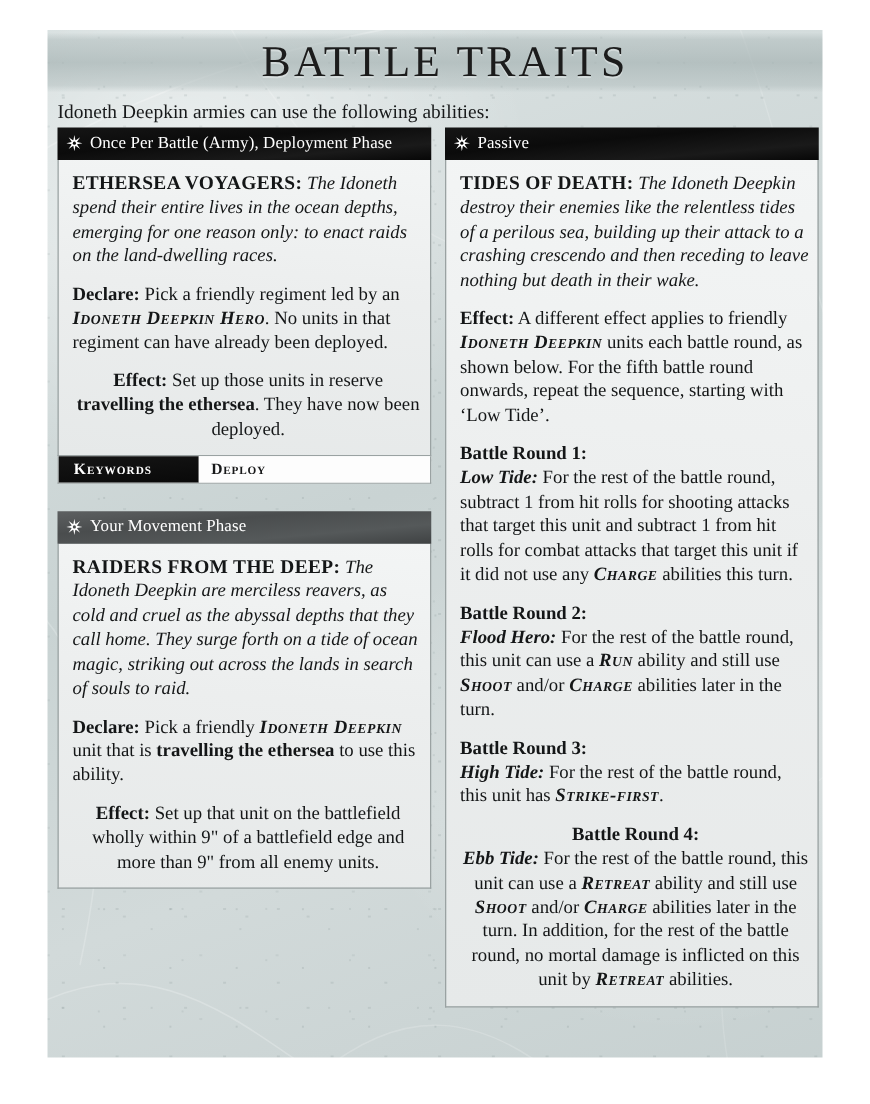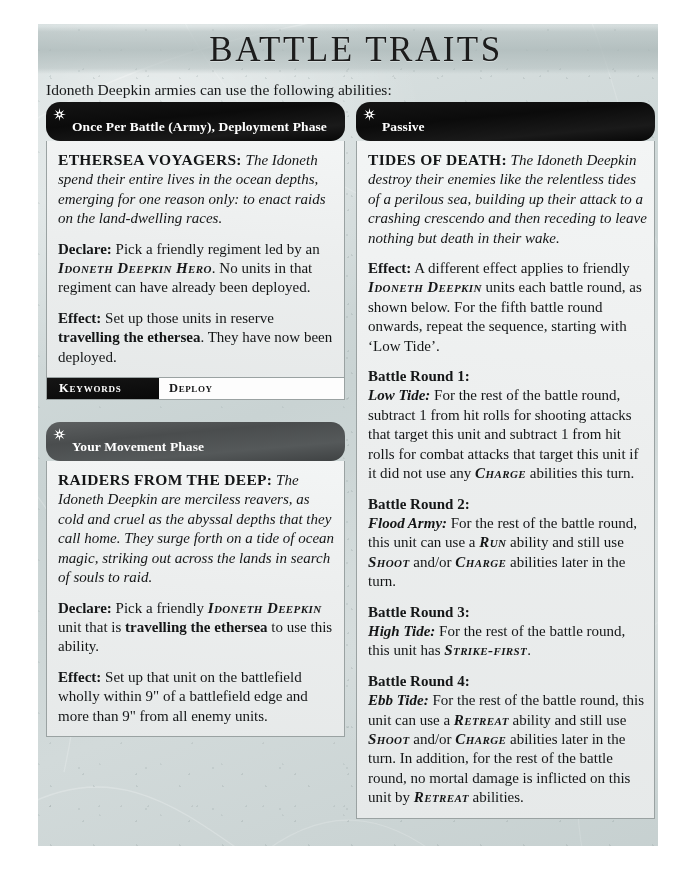--- a/index.html
+++ b/index.html
@@ -105,26 +105,25 @@
 
   
   .card {
     margin-bottom: 22px;
     background: transparent;
   }
   .card-head {
     position: relative;
     color: #fff;
     font-family: "Liberation Serif", serif;
-    font-weight: bold;
+    font-weight: normal;
     font-size: 13.5px;
     line-height: 17px;
-    padding: 16px 8px 6px 26px;
+    padding: 3px 8px 6px 26px;
     letter-spacing: .1px;
-    border-radius: 14px;
   }
   .card-head.black {
     background: linear-gradient(175deg, #151515 0%, #0b0b0b 40%, #1a1a1a 75%, #070707 100%);
   }
   .card-head.gray {
     background: linear-gradient(175deg, #5d6061 0%, #4a4d4e 35%, #55595a 70%, #3f4243 100%);
   }
   .burst {
     position: absolute;
     left: 7px;
@@ -135,21 +134,21 @@
   .card-body {
     background: linear-gradient(185deg, #f3f5f5 0%, #eceeee 45%, #e6e9e9 100%);
     border: 1px solid #9aa2a2;
     border-top: none;
     padding: 9px 5px 10px 11px;
     color: #141617;
     font-size: 15px;
     line-height: 19.4px;
   }
   .card-body p { margin: 0 0 11px 0; }
-  .card-body p:last-child { margin-bottom: 0; }
+  .card-body p:last-child { margin-bottom: 0; text-align: center; }
 
   .sc { font-variant: small-caps; font-weight: bold; letter-spacing: .4px; font-style: italic; }
   .bold { font-weight: bold; }
   .ital { font-style: italic; }
   .lead { font-weight: bold; font-variant: small-caps; font-size: 15.5px; letter-spacing: .3px; }
 
   
   .keywords {
     display: flex;
     border: 1px solid #9aa2a2;
@@ -283,21 +282,21 @@
           <span>A different effect applies to friendly </span><span class="sc">Idoneth Deepkin</span><span> units each battle round, as shown below. For the fifth battle round onwards, repeat the sequence, starting with ‘Low Tide’.</span>
         </p>
 
         <p>
           <span class="round-title">Battle Round 1:</span><br>
           <span class="bold ital">Low Tide:</span><span> For the rest of the battle round, subtract 1 from hit rolls for shooting attacks that target this unit and subtract 1 from hit rolls for combat attacks that target this unit if it did not use any </span><span class="sc">Charge</span><span> abilities this turn.</span>
         </p>
 
         <p>
           <span class="round-title">Battle Round 2:</span><br>
-          <span class="bold ital">Flood Army:</span><span> For the rest of the battle round, this unit can use a </span><span class="sc">Run</span><span> ability and still use </span><span class="sc">Shoot</span><span> and/or </span><span class="sc">Charge</span><span> abilities later in the turn.</span>
+          <span class="bold ital">Flood Hero:</span><span> For the rest of the battle round, this unit can use a </span><span class="sc">Run</span><span> ability and still use </span><span class="sc">Shoot</span><span> and/or </span><span class="sc">Charge</span><span> abilities later in the turn.</span>
         </p>
 
         <p>
           <span class="round-title">Battle Round 3:</span><br>
           <span class="bold ital">High Tide:</span><span> For the rest of the battle round, this unit has </span><span class="sc">Strike-first</span><span>.</span>
         </p>
 
         <p>
           <span class="round-title">Battle Round 4:</span><br>
           <span class="bold ital">Ebb Tide:</span><span> For the rest of the battle round, this unit can use a </span><span class="sc">Retreat</span><span> ability and still use </span><span class="sc">Shoot</span><span> and/or </span><span class="sc">Charge</span><span> abilities later in the turn. In addition, for the rest of the battle round, no mortal damage is inflicted on this unit by </span><span class="sc">Retreat</span><span> abilities.</span>

